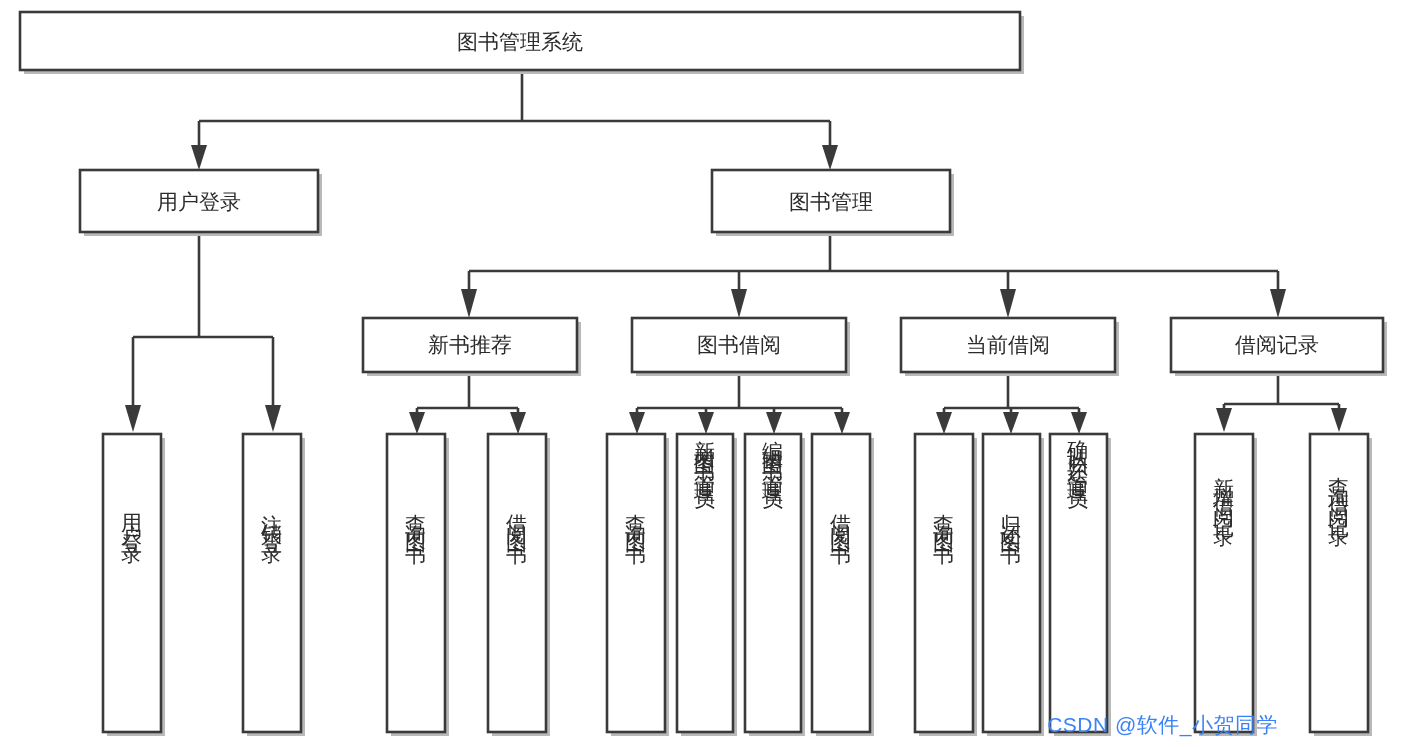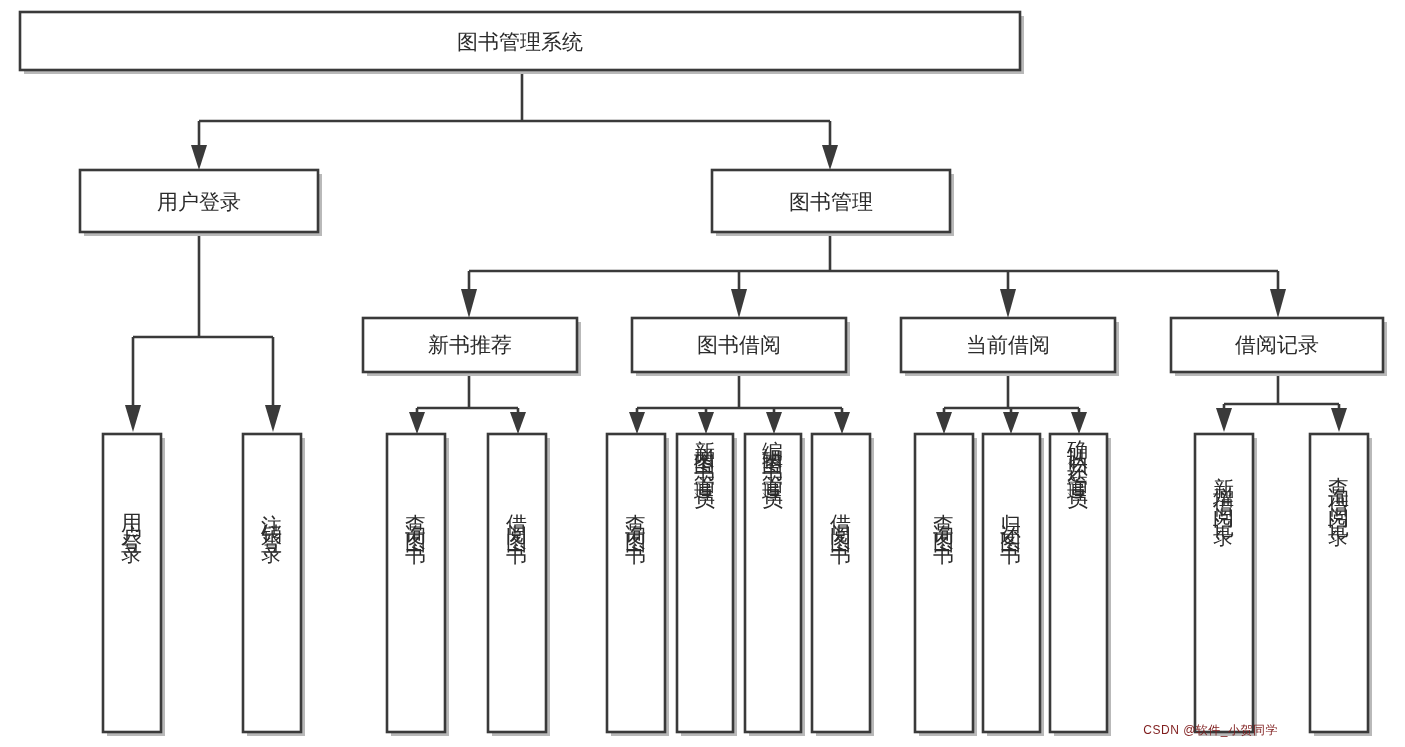--- a/index.html
+++ b/index.html
@@ -56,22 +56,22 @@
     font-family: "Liberation Sans", "DejaVu Sans", sans-serif;
     font-size: 21px;
     fill: #2b2b2b;
     text-anchor: middle;
   }
   .watermark {
     position: absolute;
     right: 14px;
     bottom: 8px;
     font-family: "Liberation Sans", "DejaVu Sans", sans-serif;
-    font-size: 12px;
-    color: #7f1d1d;
+    font-size: 21px;
+    color: #3b82f6;
     white-space: nowrap;
     letter-spacing: 0.5px;
     margin-top: 28px;
   }
 </style>
 </head>
 <body>
 
 <div id="diagram-root">
 

